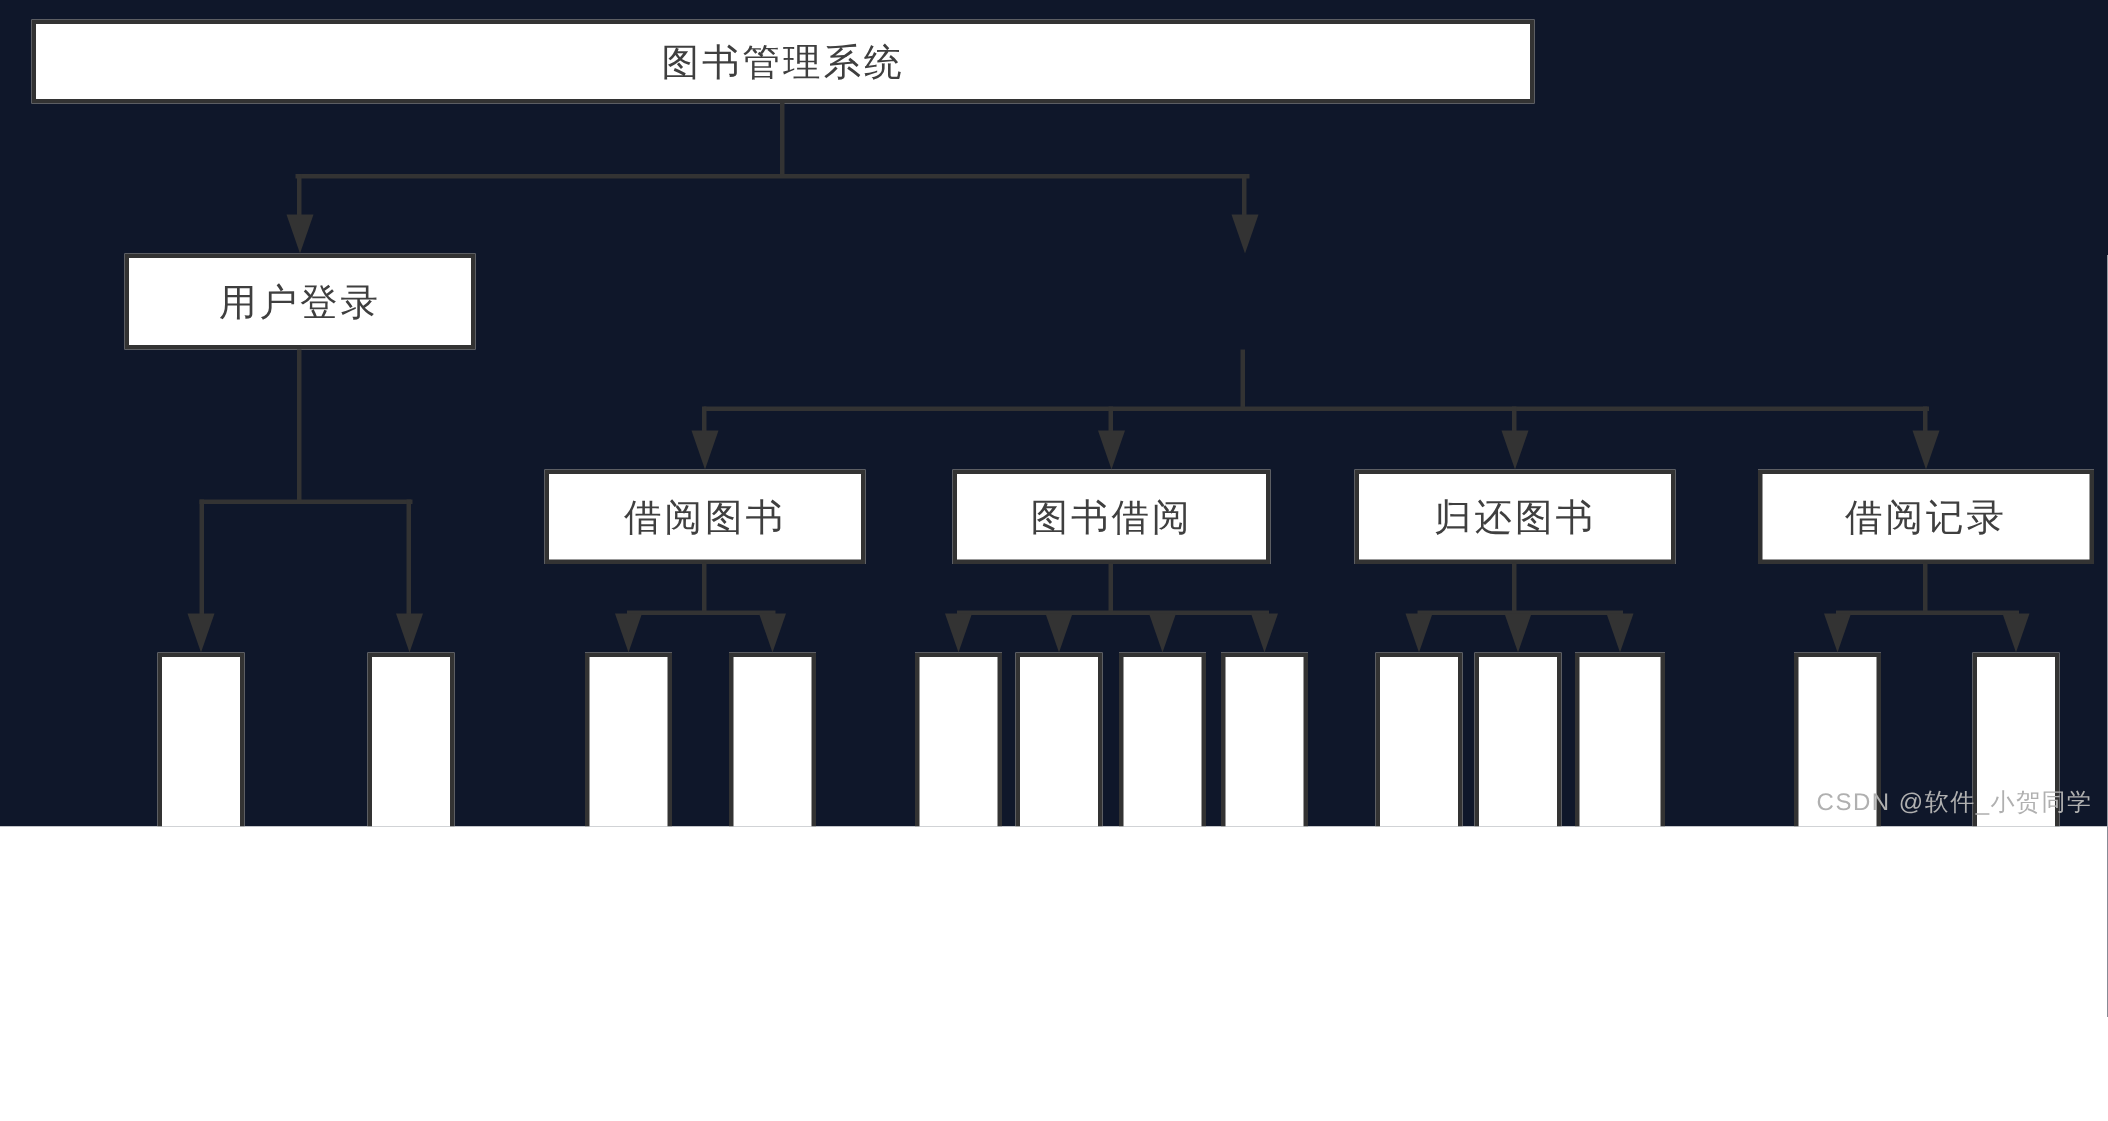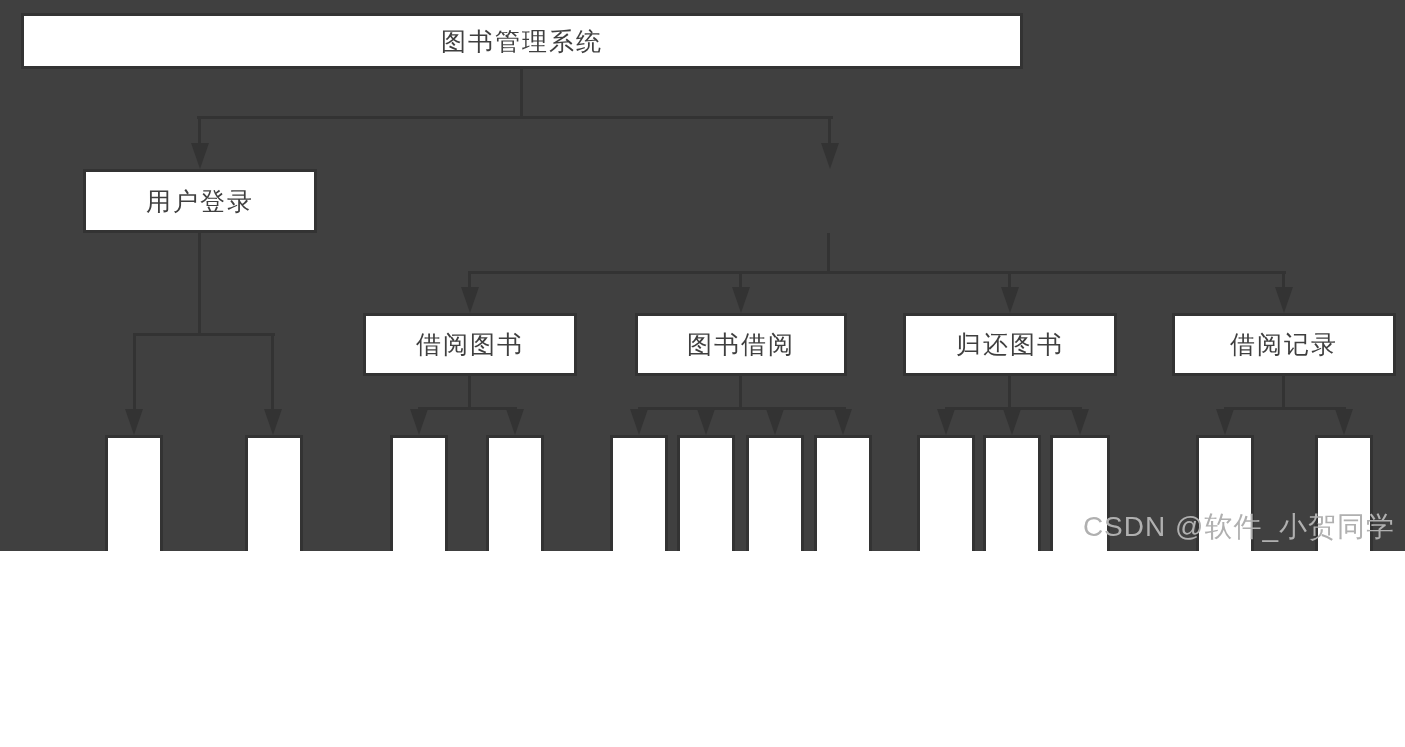--- a/index.html
+++ b/index.html
@@ -1,37 +1,37 @@
 <!DOCTYPE html>
 <html><head>
 <meta charset="utf-8">
 <style>
   html,body{margin:0;padding:0;background:#ffffff;}
   .stage{
-    position:relative;width:1405px;height:551px;background:#404040;overflow:hidden;
+    position:relative;width:1405px;height:551px;background:#0f172a;overflow:hidden;
     font-family:"Liberation Sans","DejaVu Sans",sans-serif;color:#3f3f3f;
   }
   .node{
     position:absolute;box-sizing:border-box;border:3px solid #333333;background:#ffffff;
     display:flex;align-items:center;justify-content:center;text-align:center;
   }
   .hnode{font-size:25px;letter-spacing:2px;}
   .vnode{
     font-size:24px;
     writing-mode:vertical-rl;text-orientation:mixed;letter-spacing:6px;line-height:1;
   }
   .v{position:absolute;width:3px;background:#333333;}
   .h{position:absolute;height:3px;background:#333333;}
   .arrow{
     position:absolute;width:0;height:0;
     border-left:9px solid transparent;border-right:9px solid transparent;
     border-top:26px solid #333333;
   }
   .wm{
-    position:absolute;right:10px;bottom:5px;font-size:28px;letter-spacing:1px;
+    position:absolute;right:10px;bottom:5px;font-size:16px;letter-spacing:1px;
     color:#b0b0b0;white-space:nowrap;margin-left:20px;
   }
 </style>
 </head>
 <body>
 
 <div class="stage">
 
   <div class="node hnode" style="left:21px;top:13px;width:1002px;height:56px">图书管理系统</div>
 

